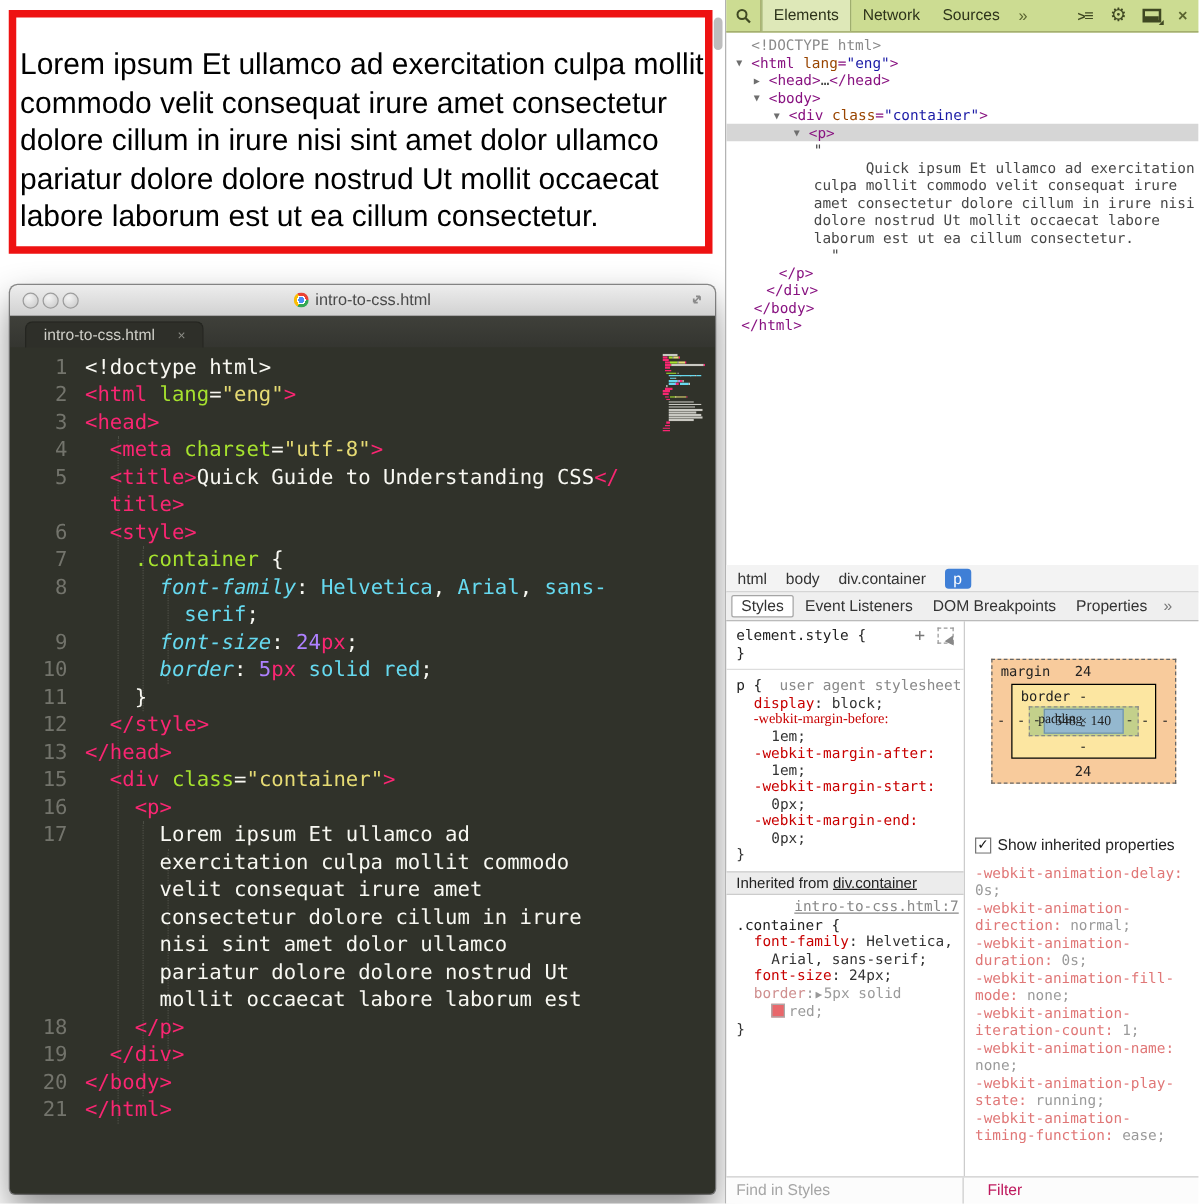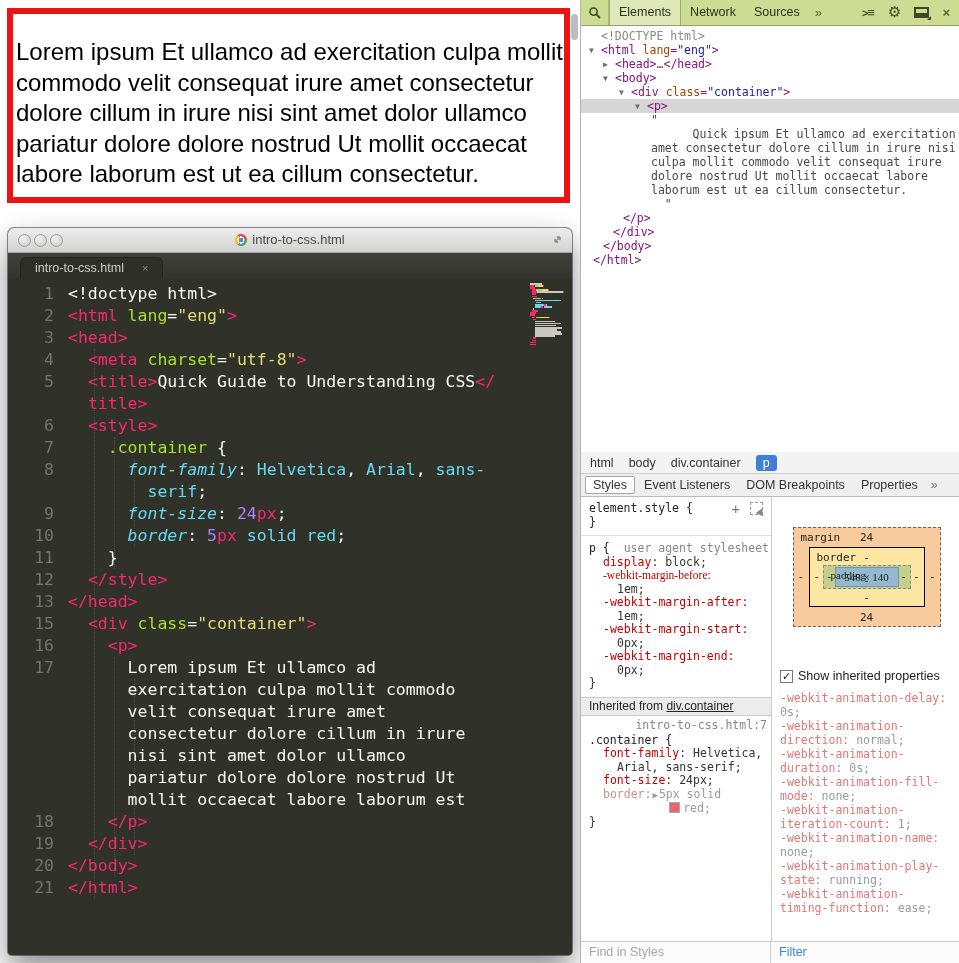--- a/index.html
+++ b/index.html
@@ -94,21 +94,21 @@
   #es-icons{margin-left:auto;display:flex;gap:10px;align-items:center;color:#888;}
   #plus-icon{font-size:14px;line-height:10px;color:#777;}
   #inspect-icon{width:11px;height:11px;border:1px dashed #999;position:relative;}
   #inspect-icon i{position:absolute;right:-3px;bottom:-3px;width:0;height:0;
     border-top:7px solid #888;border-left:4px solid transparent;border-right:4px solid transparent;transform:rotate(-35deg);}
   #ua-rule{padding:6px 8px 2px 8px;border-top:1px solid #ddd;margin-top:4px;}
   #inherited-bar{margin-top:4px;background:#ececec;border-top:1px solid #ccc;border-bottom:1px solid #ccc;
     padding:2px 8px;font-family:"Liberation Sans",sans-serif;font-size:12px;color:#222;}
   #inherited-bar u{text-decoration:underline;}
   #source-row{padding:3px 4px 0 8px;text-align:right;}
-  #source-link{color:#888;}
+  #source-link{color:#888;text-decoration:underline;}
   #container-rule{padding:1px 8px 2px 8px;}
 
   #styles-right{position:absolute;left:190px;top:497px;width:189px;height:444px;border-left:1px solid #ccc;overflow:hidden;}
   
   #bm{width:148px;margin:30px auto 0 auto;background:#f8cb9c;border:1px dashed #666;position:relative;
     padding:19px 15px;box-sizing:border-box;font-size:11px;color:#222;}
   .bm-lab{position:absolute;font-size:11px;}
   .bm-top{top:3px;left:0;right:0;text-align:center;}
   .bm-bot{bottom:2px;left:0;right:0;text-align:center;}
   .bm-left{left:4px;top:50%;margin-top:-7px;}
@@ -120,21 +120,21 @@
   #chk-row{margin:42px 0 6px 8px;display:flex;align-items:center;white-space:nowrap;overflow:hidden;
     font-size:12.5px;color:#222;}
   #chk-box{width:11px;height:11px;border:1px solid #777;background:#fff;margin-right:5px;flex:0 0 11px;
     font-size:11px;line-height:11px;text-align:center;color:#111;font-weight:bold;}
   #computed{padding:2px 0 0 8px;font-size:11.5px;line-height:14px;}
   #computed .row{white-space:pre;height:14px;}
   .cp-cname{color:#e07777}.cp-cval{color:#9a9a9a}
 
   #dt-footer{position:absolute;left:0;top:941px;right:0;height:22px;border-top:1px solid #ccc;background:#fcfcfc;display:flex;}
   #find-input{width:190px;box-sizing:border-box;padding:3px 8px;color:#a5a5a5;font-size:12.5px;border-right:1px solid #ccc;}
-  #filter-input{flex:1;padding:3px 8px;color:#3b82f6;font-size:12.5px;}
+  #filter-input{flex:1;padding:3px 8px;color:#be185d;font-size:12.5px;margin-left:11px;}
 </style>
 </head>
 <body>
 
 <div id="screen">
 
   <div id="preview-box">
     <p id="preview-text">Lorem ipsum Et ullamco ad exercitation culpa mollit commodo velit consequat irure amet consectetur dolore cillum in irure nisi sint amet dolor ullamco pariatur dolore dolore nostrud Ut mollit occaecat labore laborum est ut ea cillum consectetur.</p>
   </div>
   <div id="page-scrollbar"></div>
@@ -335,22 +335,22 @@
     </div>
     <div id="dt-tree" class="mono">
         <div class="row" style="padding-left: 20px;"><span class="dt-gray">&lt;!DOCTYPE html&gt;</span></div>
         <div class="row" style="padding-left: 8px;"><span class="tree-arrow">▼</span><span class="dt-tag">&lt;html </span><span class="dt-attr">lang</span><span class="dt-tag">=</span><span class="dt-val">"eng"</span><span class="dt-tag">&gt;</span></div>
         <div class="row" style="padding-left: 22px;"><span class="tree-arrow">▶</span><span class="dt-tag">&lt;head&gt;</span><span class="dt-txt">…</span><span class="dt-tag">&lt;/head&gt;</span></div>
         <div class="row" style="padding-left: 22px;"><span class="tree-arrow">▼</span><span class="dt-tag">&lt;body&gt;</span></div>
         <div class="row" style="padding-left: 38px;"><span class="tree-arrow">▼</span><span class="dt-tag">&lt;div </span><span class="dt-attr">class</span><span class="dt-tag">=</span><span class="dt-val">"container"</span><span class="dt-tag">&gt;</span></div>
         <div class="row sel" style="padding-left: 54px;"><span class="tree-arrow">▼</span><span class="dt-tag">&lt;p&gt;</span></div>
         <div class="row" style="padding-left: 70px;"><span class="dt-txt">"</span></div>
         <div class="row" style="padding-left: 70px;"><span class="dt-txt">      Quick ipsum Et ullamco ad exercitation</span></div>
+        <div class="row" style="padding-left: 70px;"><span class="dt-txt">culpa mollit commodo velit consequat irure</span></div>
         <div class="row" style="padding-left: 70px;"><span class="dt-txt">amet consectetur dolore cillum in irure nisi</span></div>
-        <div class="row" style="padding-left: 70px;"><span class="dt-txt">culpa mollit commodo velit consequat irure</span></div>
         <div class="row" style="padding-left: 70px;"><span class="dt-txt">dolore nostrud Ut mollit occaecat labore</span></div>
         <div class="row" style="padding-left: 70px;"><span class="dt-txt">laborum est ut ea cillum consectetur.</span></div>
         <div class="row" style="padding-left: 70px;"><span class="dt-txt">  "</span></div>
         <div class="row" style="padding-left: 42px;"><span class="dt-tag">&lt;/p&gt;</span></div>
         <div class="row" style="padding-left: 32px;"><span class="dt-tag">&lt;/div&gt;</span></div>
         <div class="row" style="padding-left: 22px;"><span class="dt-tag">&lt;/body&gt;</span></div>
         <div class="row" style="padding-left: 12px;"><span class="dt-tag">&lt;/html&gt;</span></div>
       </div>
     <div id="dt-breadcrumb">
         <span class="crumb">html</span>
@@ -393,21 +393,21 @@
           <div class="row"><span class="st-val">}</span></div>
         </div>
       <div id="inherited-bar"><span>Inherited from </span><u>div.container</u></div>
       <div id="source-row"><span id="source-link">intro-to-css.html:7</span></div>
       <div id="container-rule">
           <div class="row"><span class="st-sel">.container {</span></div>
           <div class="row" style="padding-left: 14px;"><span class="st-prop">font-family</span><span class="st-val">: Helvetica,</span></div>
           <div class="row" style="padding-left: 28px;"><span class="st-val">Arial, sans-serif;</span></div>
           <div class="row" style="padding-left: 14px;"><span class="st-prop">font-size</span><span class="st-val">: 24px;</span></div>
           <div class="row" style="padding-left: 14px;"><span class="st-dimprop">border</span><span class="st-dim">:</span><span class="st-dimarrow">▶</span><span class="st-dim">5px solid</span></div>
-          <div class="row" style="padding-left: 28px; text-align: center;"><span class="swatch" style="background: rgb(233, 103, 107);"></span><span class="st-dim">red;</span></div>
+          <div class="row" style="padding-left: 28px;"><span class="swatch" style="background: rgb(233, 103, 107);"></span><span class="st-dim">red;</span></div>
           <div class="row"><span class="st-val">}</span></div>
         </div>
     </div>
 
     <div id="styles-right">
       <div id="bm" class="mono">
         <span class="bm-lab bm-name">margin</span>
         <span class="bm-lab bm-top">24</span>
         <span class="bm-lab bm-bot">24</span>
         <span class="bm-lab bm-left">-</span>

